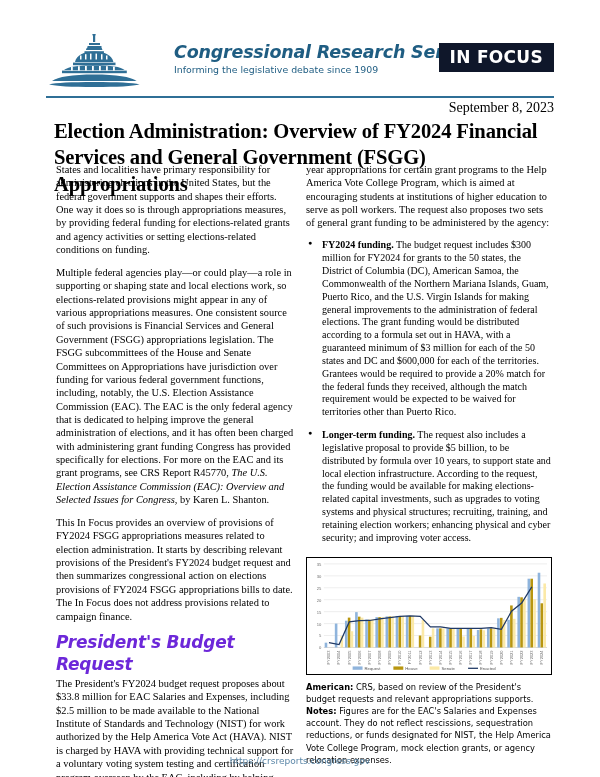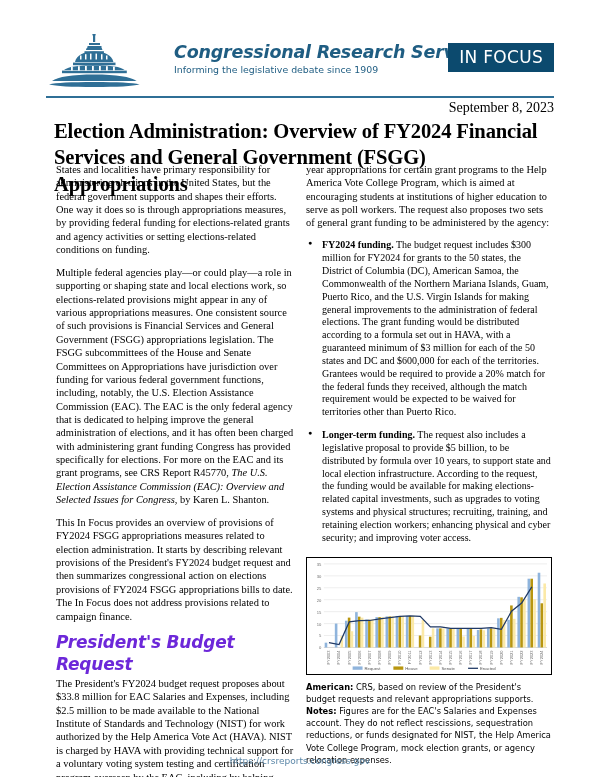--- a/index.html
+++ b/index.html
@@ -24,23 +24,23 @@
     font-style:italic; font-weight:bold;
     font-size:17.5px; letter-spacing:-0.2px;
     color:#1f5d82; white-space:nowrap;
   }
   .brand-sub {
     font-family:"DejaVu Sans", sans-serif;
     font-size:9.4px; color:#1f5d82; margin-top:2px; white-space:nowrap;
   }
   .infocus {
     position:absolute; right:0; top:9px;
-    background:#0c4a6e; color:#fff;
-    font-family:"DejaVu Sans", sans-serif;
-    font-weight:normal; font-size:17px; letter-spacing:0.3px;
+    background:#0f172a; color:#fff;
+    font-family:"DejaVu Sans", sans-serif;
+    font-weight:bold; font-size:17px; letter-spacing:0.3px;
     padding:4px 11px 5px 11px;
   }
   .hrule {
     position:absolute; left:46px; top:96px; width:508px;
     height:1.6px; background:#2f6f96;
   }
   .date-line {
     position:absolute; right:46px; top:100px;
     font-family:"Liberation Serif", serif;
     font-size:14px; color:#000;

